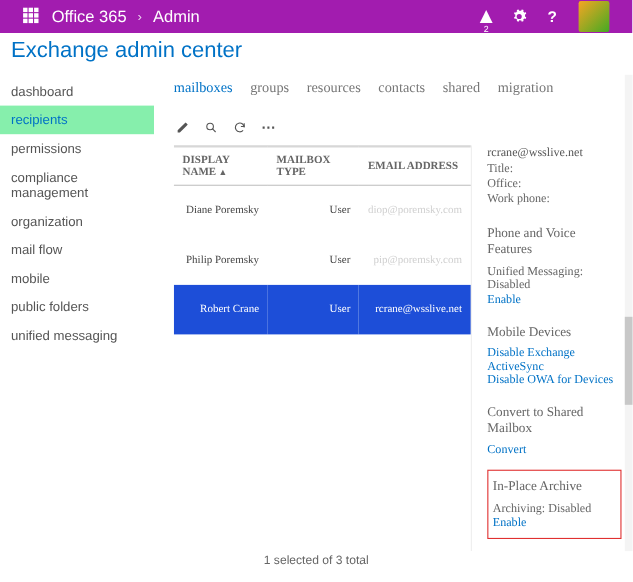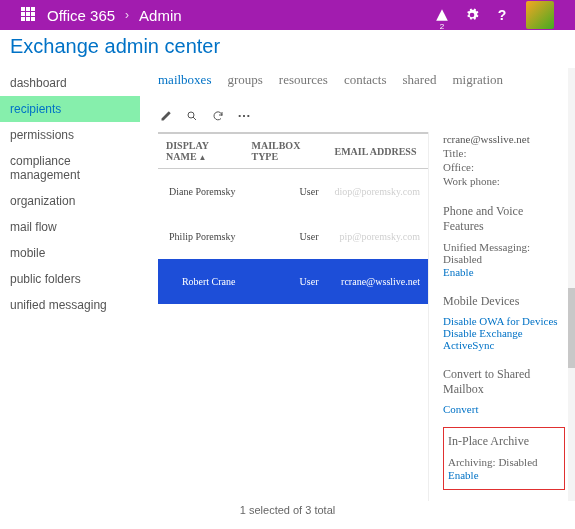--- a/index.html
+++ b/index.html
@@ -161,22 +161,22 @@
         <div class="kv"><span>rcrane@wsslive.net</span></div>
         <div class="kv"><span class="k">Title:</span></div>
         <div class="kv"><span class="k">Office:</span></div>
         <div class="kv"><span class="k">Work phone:</span></div>
 
         <div class="sect-title">Phone and Voice Features</div>
         <div class="kv"><span class="k">Unified Messaging:</span> <span class="v">Disabled</span></div>
         <div><a>Enable</a></div>
 
         <div class="sect-title">Mobile Devices</div>
+        <div><a>Disable Exchange ActiveSync</a></div>
         <div><a>Disable OWA for Devices</a></div>
-        <div><a>Disable Exchange ActiveSync</a></div>
 
         <div class="sect-title">Convert to Shared Mailbox</div>
         <div><a>Convert</a></div>
 
         <div class="highlight">
           <div class="sect-title" style="margin-top:0;">In-Place Archive</div>
           <div class="kv"><span class="k">Archiving:</span> <span class="v">Disabled</span></div>
           <div><a>Enable</a></div>
         </div>
 

